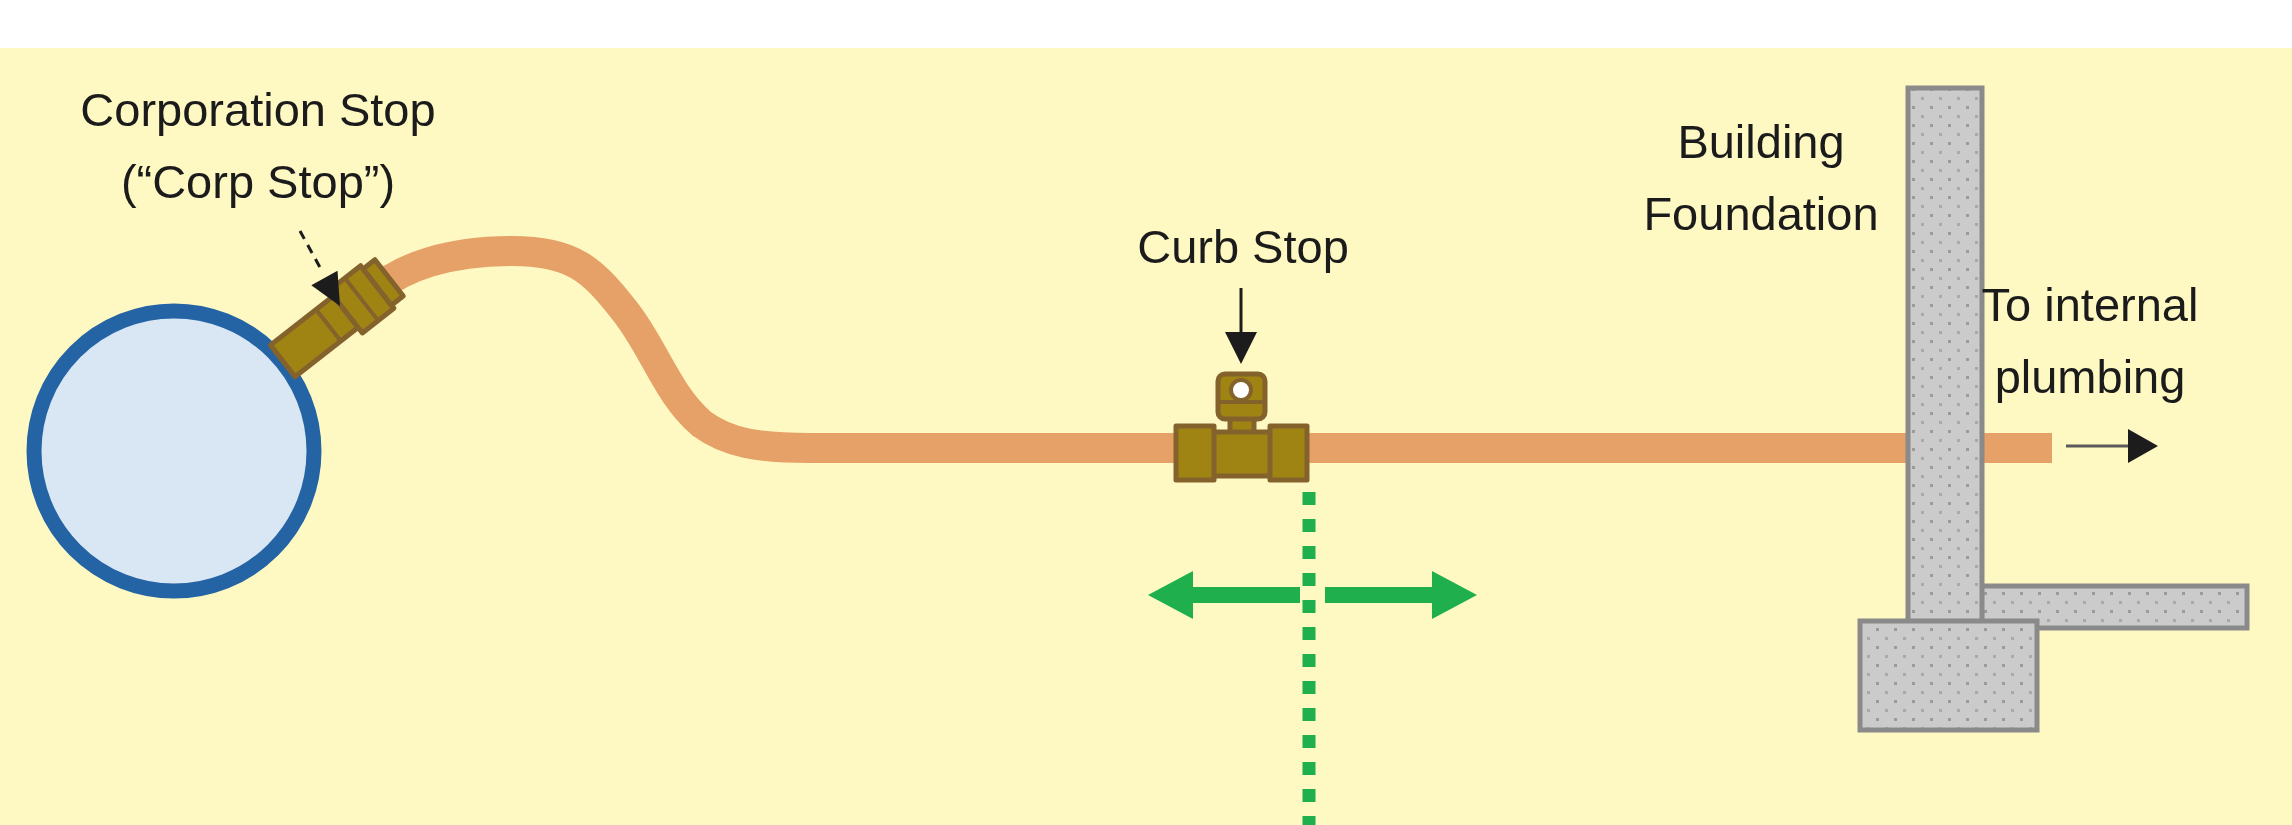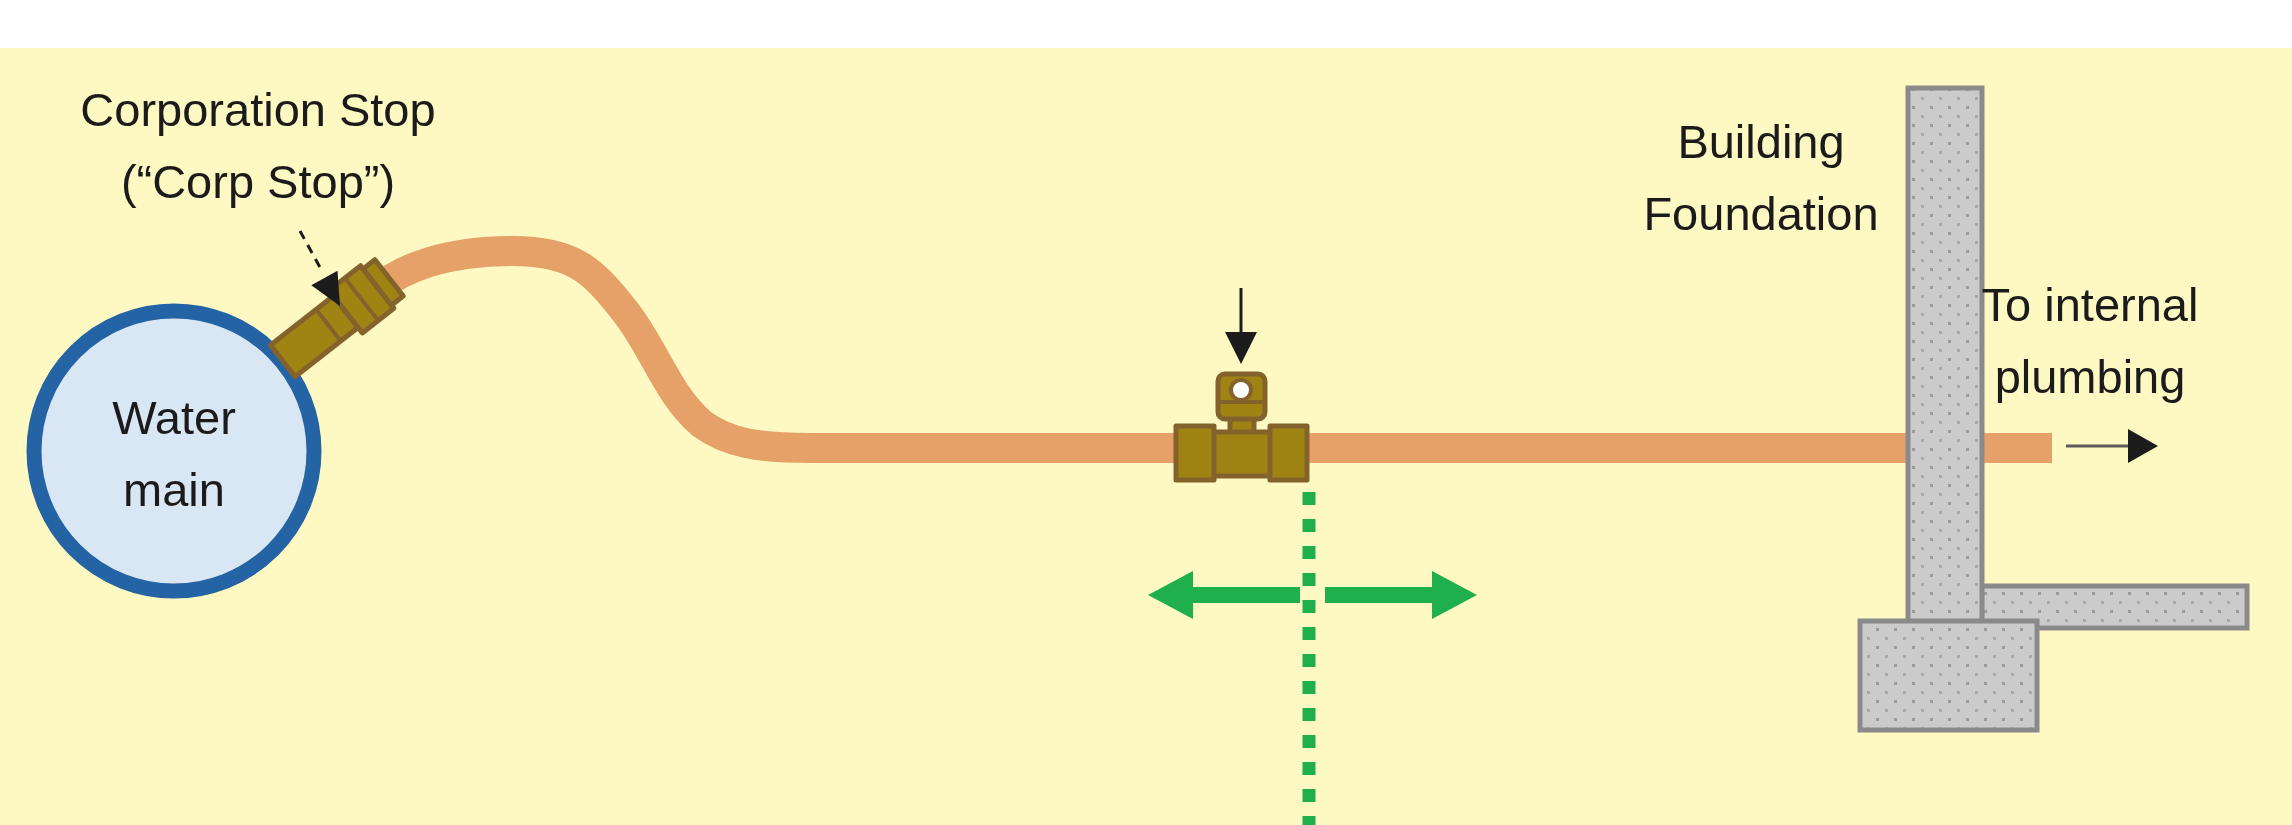--- a/index.html
+++ b/index.html
@@ -94,23 +94,22 @@
 
     <line x1="1309" y1="444" x2="1309" y2="805" stroke-width="13" stroke-dasharray="13 14" stroke="#1fb04d"></line>
 
     <path d="M 1148 547 L 1193 523 L 1193 539 L 1300 539 L 1300 555 L 1193 555 L 1193 571 Z" fill="#1fb04d"></path>
     <path d="M 1477 547 L 1432 523 L 1432 539 L 1325 539 L 1325 555 L 1432 555 L 1432 571 Z" fill="#1fb04d"></path>
   </svg>
 
   <div class="label" style="left:28px; top:26px; width:460px;">Corporation Stop
 (“Corp Stop”)</div>
 
-  <div class="label" style="left:44px; top:334px; width:260px;">Water
-main</div>
 
+  <div class="label" style="left:1043px; top:163px; width:400px;">Curb Stop</div>
 
   <div class="label" style="left:1925px; top:221px; width:330px;">To internal
 plumbing</div>
 
   <div class="label" style="left:1601px; top:58px; width:320px;">Building
 Foundation</div>
 
 
 
 </div>

